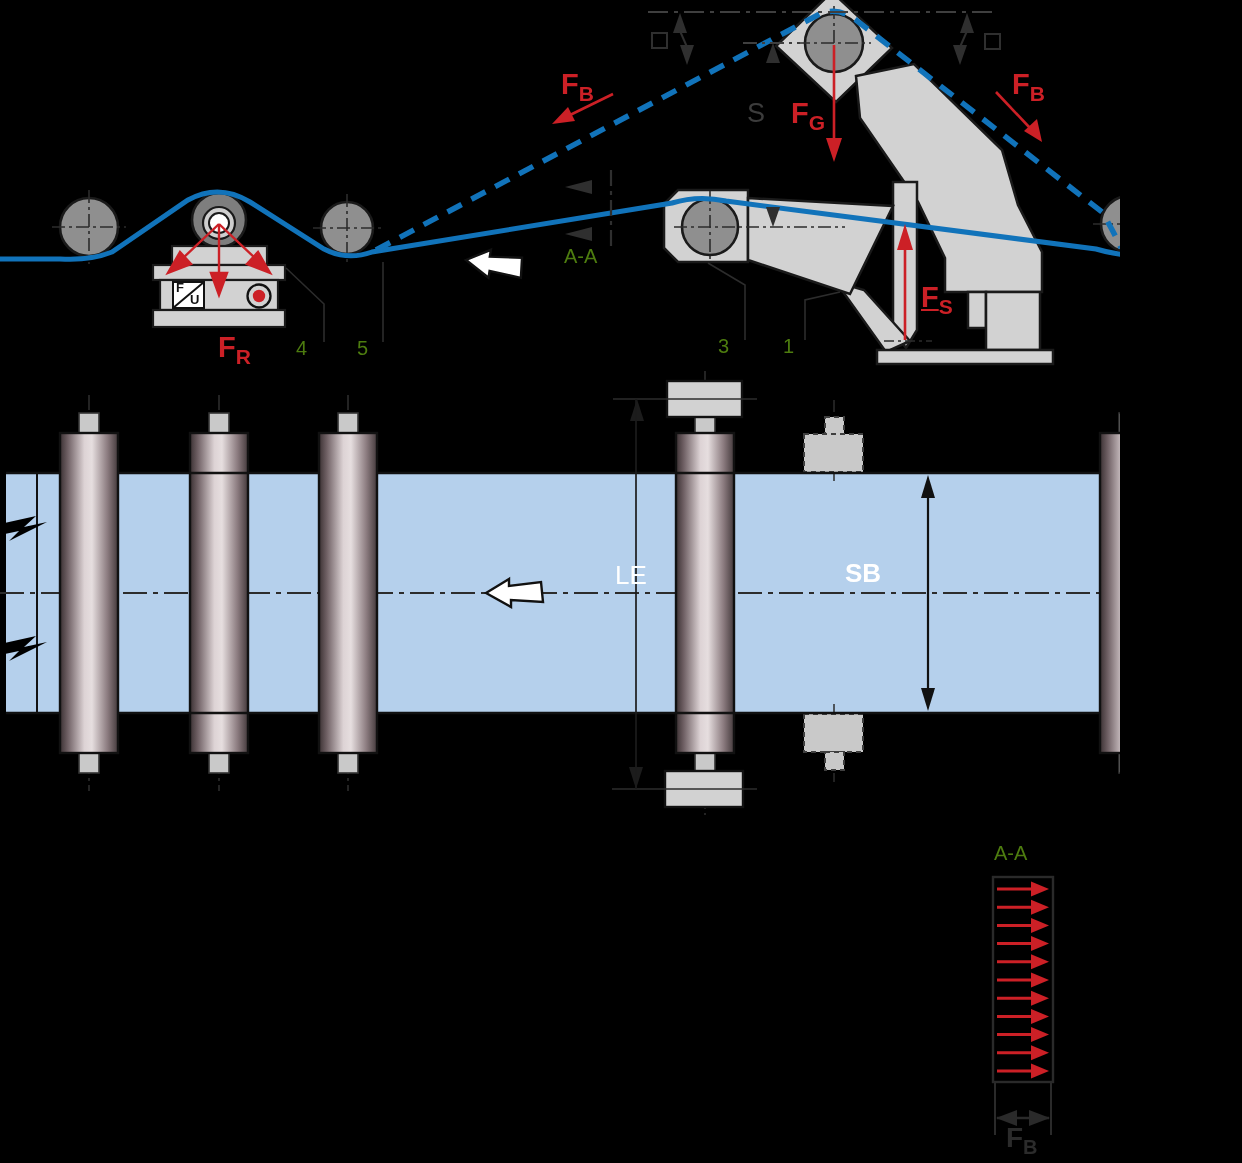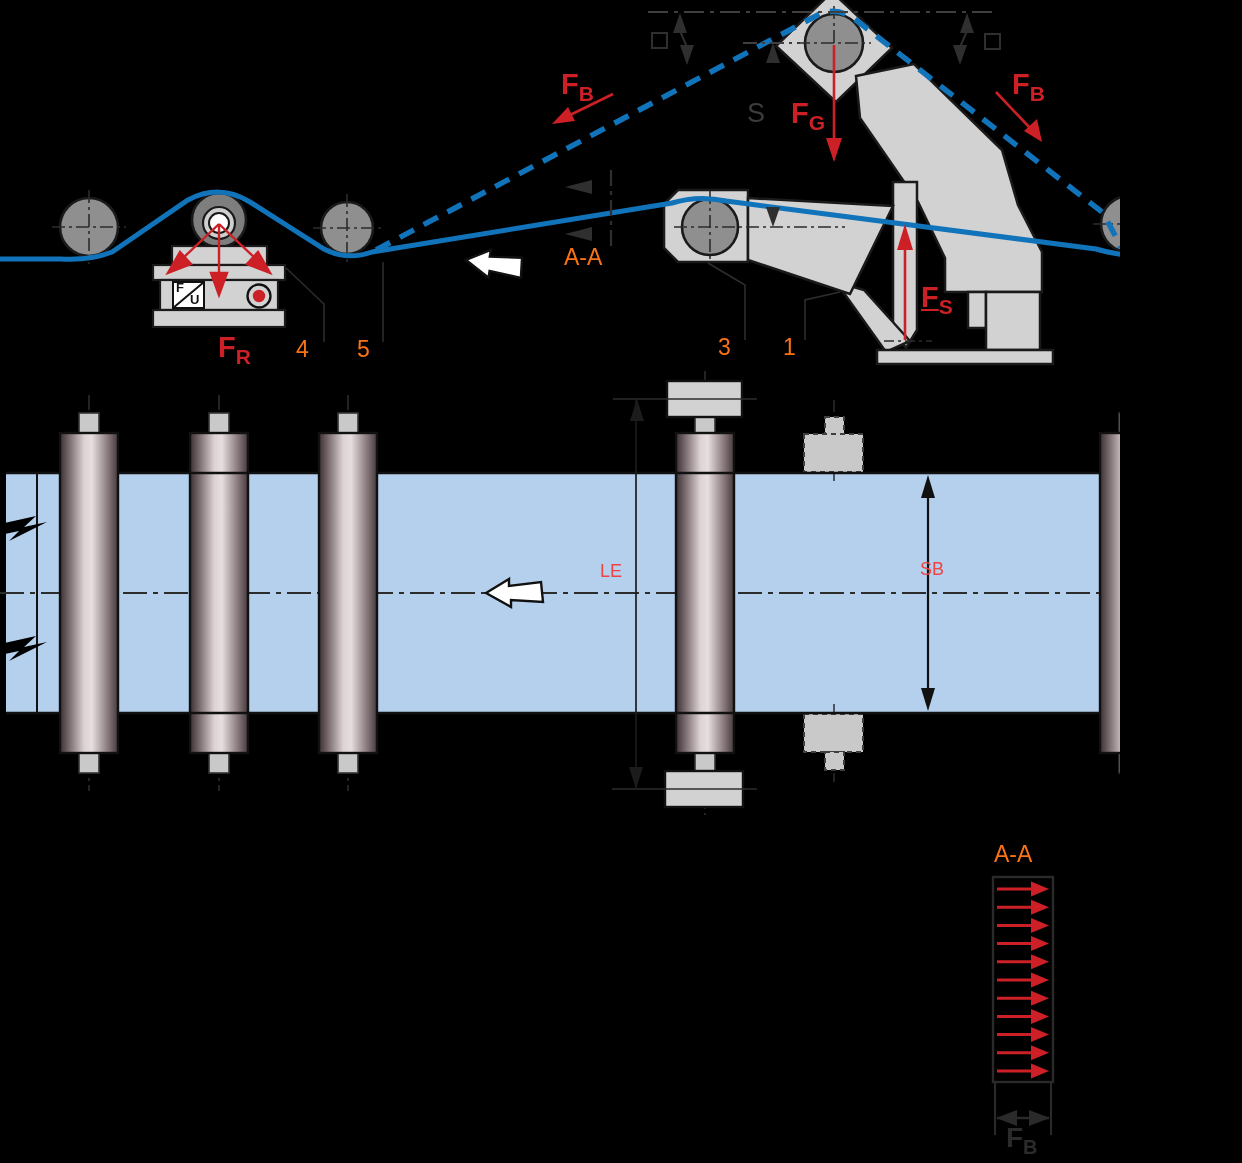--- a/index.html
+++ b/index.html
@@ -3,22 +3,22 @@
 <meta charset="utf-8">
 <style>
   html,body{margin:0;padding:0;background:#000;}
   .stage{position:relative;width:1120px;height:1163px;background:#000;overflow:hidden;
          font-family:"Liberation Sans","DejaVu Sans",sans-serif;}
   .stage svg{position:absolute;left:0;top:0;}
   .lbl{position:absolute;line-height:1;white-space:nowrap;letter-spacing:0;}
   .f-lbl{font-size:29px;font-weight:bold;color:#cc2026;}
   .f-lbl sub{font-size:21px;vertical-align:-7px;font-weight:bold;}
   .dim-lbl{font-size:27px;color:#3c3c3c;font-weight:bold;}
-  .num-lbl{font-size:23px;color:#f97316;}
-  .top-lbl{font-size:18px;color:#ef4444;}
+  .num-lbl{font-size:20px;color:#4d7c0f;}
+  .top-lbl{font-size:26px;color:#ffffff;margin-left:15px;}
   .dark-f{color:#2b2b2b;font-size:28px;font-weight:bold;}
   .dark-f sub{font-size:20px;vertical-align:-7px;font-weight:bold;}
   .fu{font-size:13px;color:#111;font-weight:bold;}
 </style>
 </head>
 <body>
 
 <div class="stage">
 <svg width="1242" height="1163" viewBox="0 0 1242 1163">
   <defs>
@@ -275,16 +275,16 @@
 <div class="lbl dim-lbl" style="left:747px;top:100px;font-weight:normal;">S</div>
 <div class="lbl num-lbl" style="left:564px;top:246px;">A-A</div>
 <div class="lbl num-lbl" style="left:296px;top:338px;">4</div>
 <div class="lbl num-lbl" style="left:357px;top:338px;">5</div>
 <div class="lbl num-lbl" style="left:718px;top:336px;">3</div>
 <div class="lbl num-lbl" style="left:783px;top:336px;">1</div>
 <div class="lbl num-lbl" style="left:1140px;top:338px;">2</div>
 <div class="lbl fu" style="left:176px;top:281px;">F</div>
 <div class="lbl fu" style="left:190px;top:293px;">U</div>
 <div class="lbl top-lbl" style="left:600px;top:562px;">LE</div>
-<div class="lbl top-lbl" style="left:920px;top:560px;">SB</div>
+<div class="lbl top-lbl" style="left:830px;top:560px;font-weight:bold;">SB</div>
 <div class="lbl num-lbl" style="left:994px;top:843px;">A-A</div>
 <div class="lbl dark-f" style="left:1006px;top:1124px;"><span>F</span><sub>B</sub></div>
 </div>
 
 </body></html>

